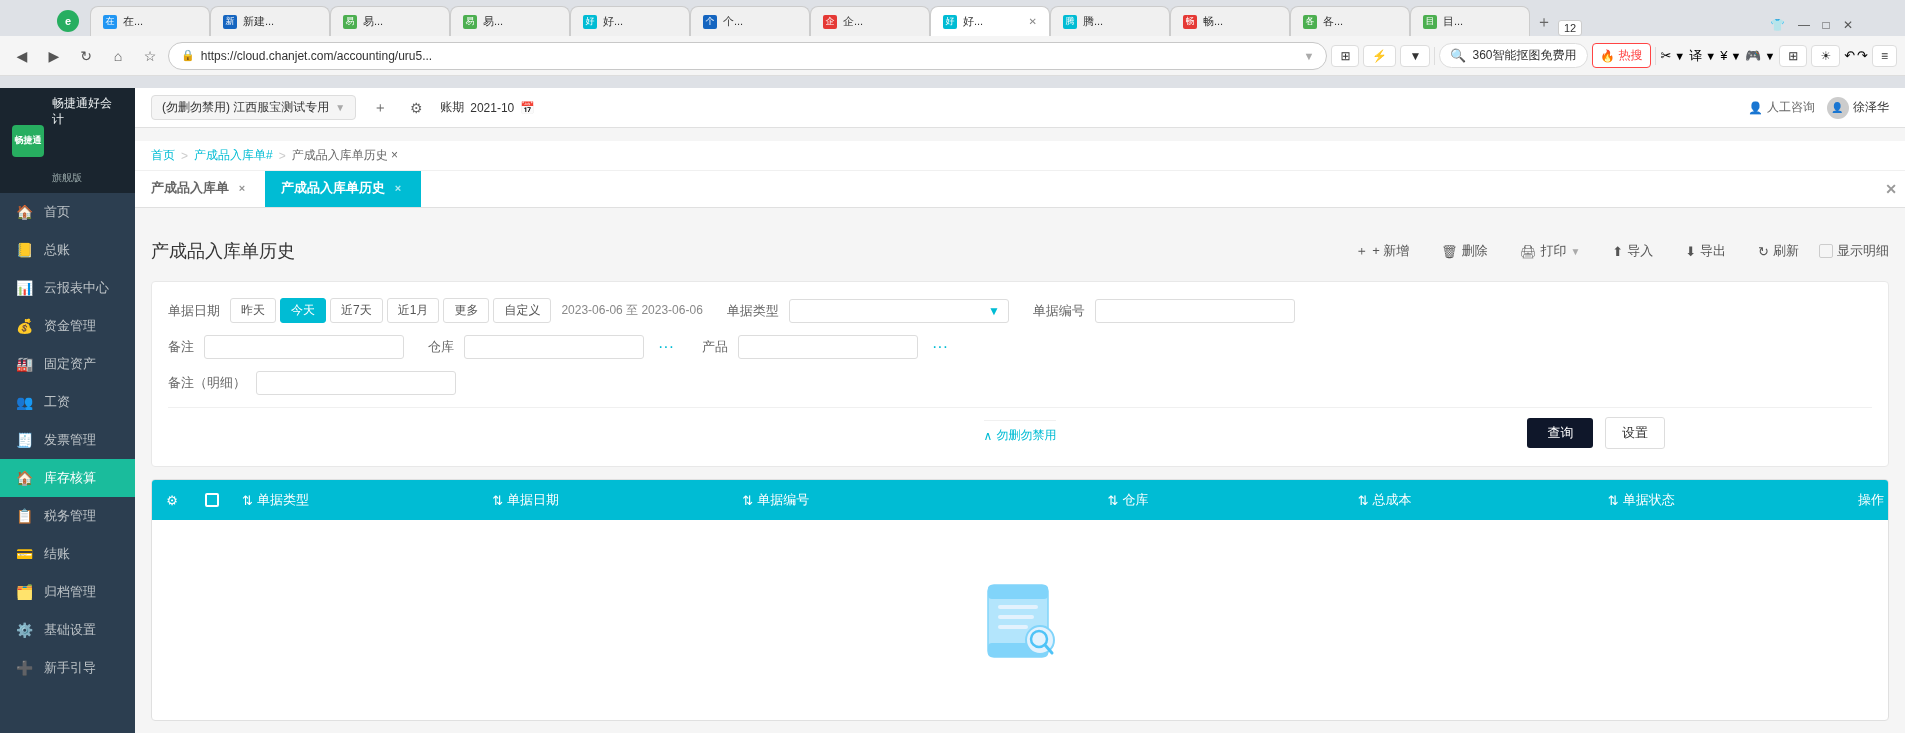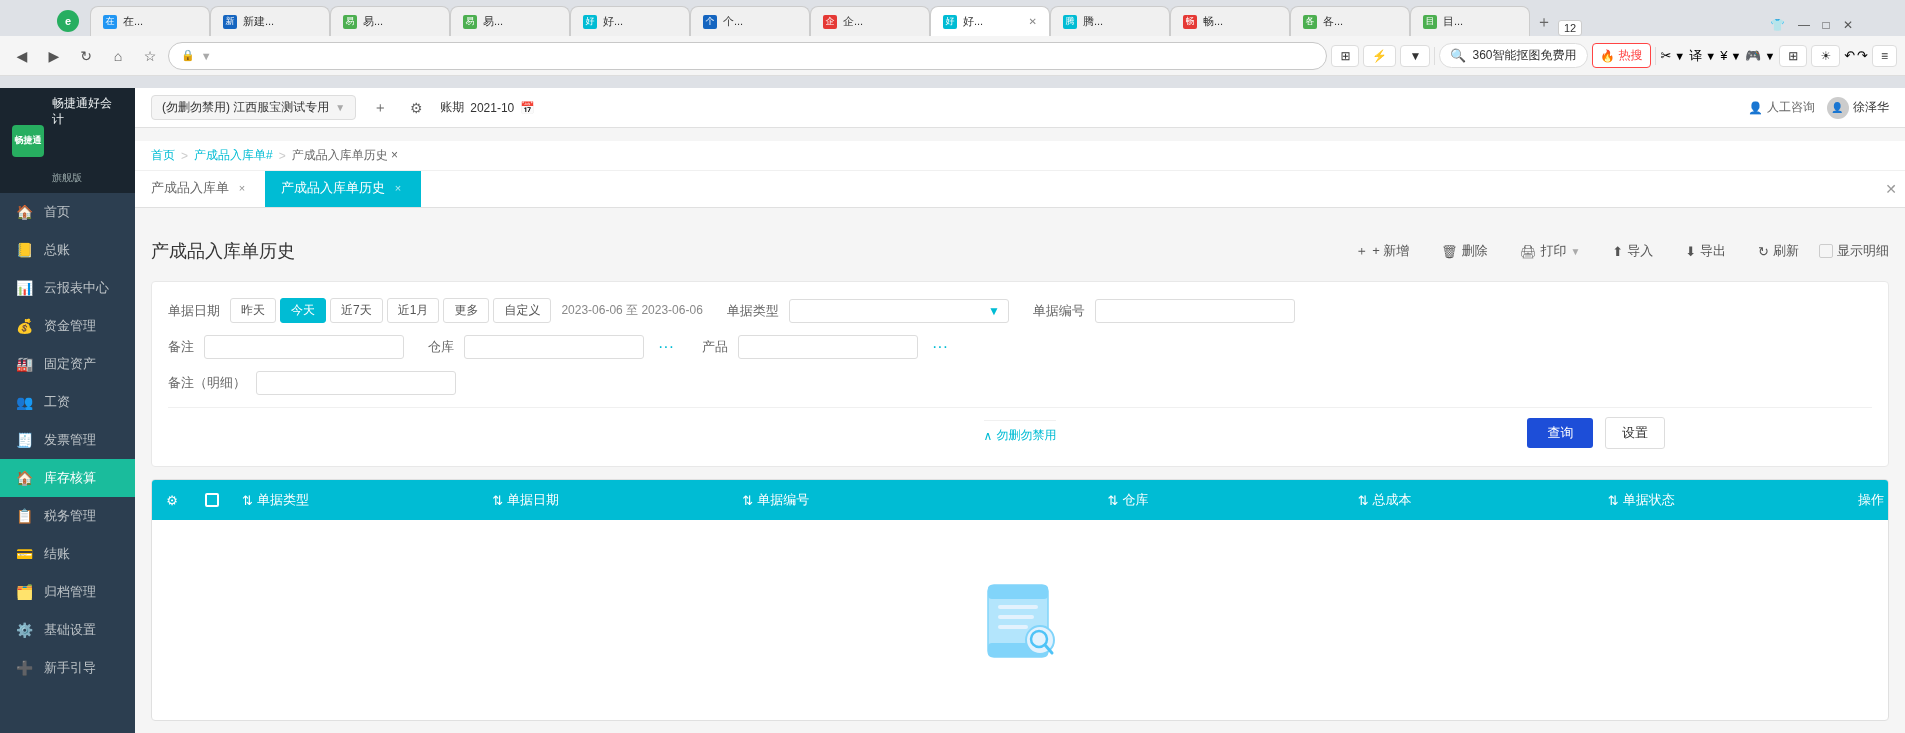--- a/index.html
+++ b/index.html
@@ -52,21 +52,21 @@
     .top-bar-period { display: flex; align-items: center; gap: 6px; font-size: 12px; color: #333; }
     .top-bar-right { margin-left: auto; display: flex; align-items: center; gap: 12px; }
     .help-btn { display: flex; align-items: center; gap: 4px; font-size: 12px; color: #666; cursor: pointer; }
     .user-info { display: flex; align-items: center; gap: 4px; font-size: 12px; color: #333; cursor: pointer; }
     .user-avatar { width: 22px; height: 22px; border-radius: 50%; background: #ccc; display: flex; align-items: center; justify-content: center; font-size: 10px; color: #666; }
 
     
     .breadcrumb-tabs { background: #fff; border-bottom: 1px solid #e0e0e0; }
     .breadcrumb { display: flex; align-items: center; gap: 6px; padding: 6px 16px; font-size: 12px; color: #666; border-bottom: 1px solid #f0f0f0; }
     .breadcrumb-sep { color: #ccc; }
-    .tabs-row { display: flex; align-items: center; }
+    .tabs-row { display: flex; align-items: center; font-weight: bold; }
     .tab-item { display: flex; align-items: center; gap: 6px; padding: 8px 16px; font-size: 13px; cursor: pointer; color: #666; border-bottom: 2px solid transparent; }
     .tab-item.active { background: #00bcd4; color: #fff; }
     .tab-item .tab-x { color: inherit; opacity: 0.7; font-size: 11px; }
     .tab-close-btn { display: inline-block; width: 14px; height: 14px; text-align: center; line-height: 14px; border-radius: 50%; }
 
     
     .page-content { flex: 1; overflow-y: auto; padding: 16px 16px; }
     .page-title-row { display: flex; align-items: center; justify-content: space-between; margin-bottom: 16px; }
     .page-title { font-size: 18px; color: #333; font-weight: 500; }
     .toolbar-row { display: flex; align-items: center; gap: 8px; }
@@ -183,20 +183,21 @@
   </div>
 
   <div class="browser-toolbar">
     <div class="nav-btn">◀</div>
     <div class="nav-btn">▶</div>
     <div class="nav-btn">↻</div>
     <div class="nav-btn">⌂</div>
     <div class="nav-btn">☆</div>
     <div class="address-bar">
       <span class="lock">🔒</span>
+      <span class="address-text">https://cloud.chanjet.com/accounting/uru5...</span>
       <span style="color:#aaa;font-size:11px;">▼</span>
     </div>
     <div class="toolbar-btn">⊞</div>
     <div class="toolbar-btn">⚡</div>
     <div class="toolbar-btn">▼</div>
     <div class="toolbar-sep"></div>
     <div style="display:flex;align-items:center;gap:6px;background:#fff;border:1px solid #ddd;border-radius:20px;padding:3px 10px;">
       <span>🔍</span>
       <span style="font-size:12px;color:#333;">360智能抠图免费用</span>
     </div>
@@ -438,21 +439,21 @@
             <input class="filter-input" type="text" style="">
           </div>
         </div>
 
         <div style="display:flex;align-items:center;justify-content:center;border-top:1px solid #f0f0f0;padding-top:8px;margin-top:4px;gap:16px;">
           <div class="collapse-btn">
             <span>∧</span>
             <span>勿删勿禁用</span>
           </div>
           <div style="position:absolute;right:240px;">
-            <button style="background:#1d4ed8;color:#fff;border:none;border-radius:3px;padding:6px 20px;font-size:13px;cursor:pointer;">查询</button>
+            <button style="background:#0f172a;color:#fff;border:none;border-radius:3px;padding:6px 20px;font-size:13px;cursor:pointer;">查询</button>
             <button style="background:#fff;color:#333;border:1px solid #ddd;border-radius:3px;padding:6px 16px;font-size:13px;cursor:pointer;margin-left:8px;">设置</button>
           </div>
         </div>
       </div>
 
       <div class="data-table-container">
         <div class="data-table-header">
           <div class="th-cell settings-cell">
             <span>⚙</span>
           </div>

